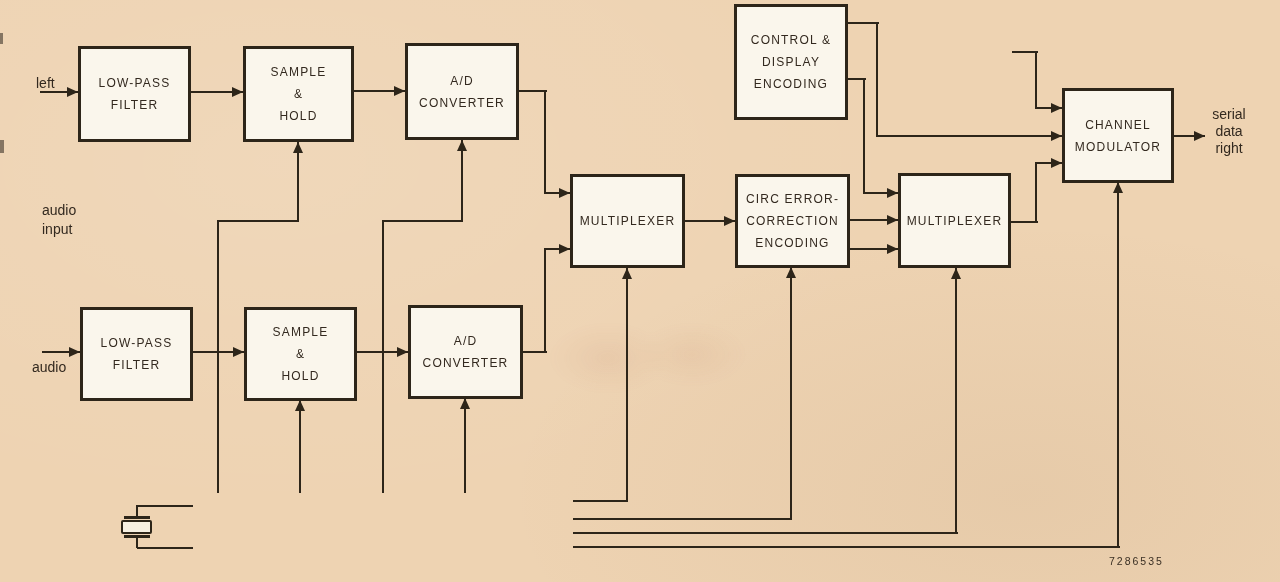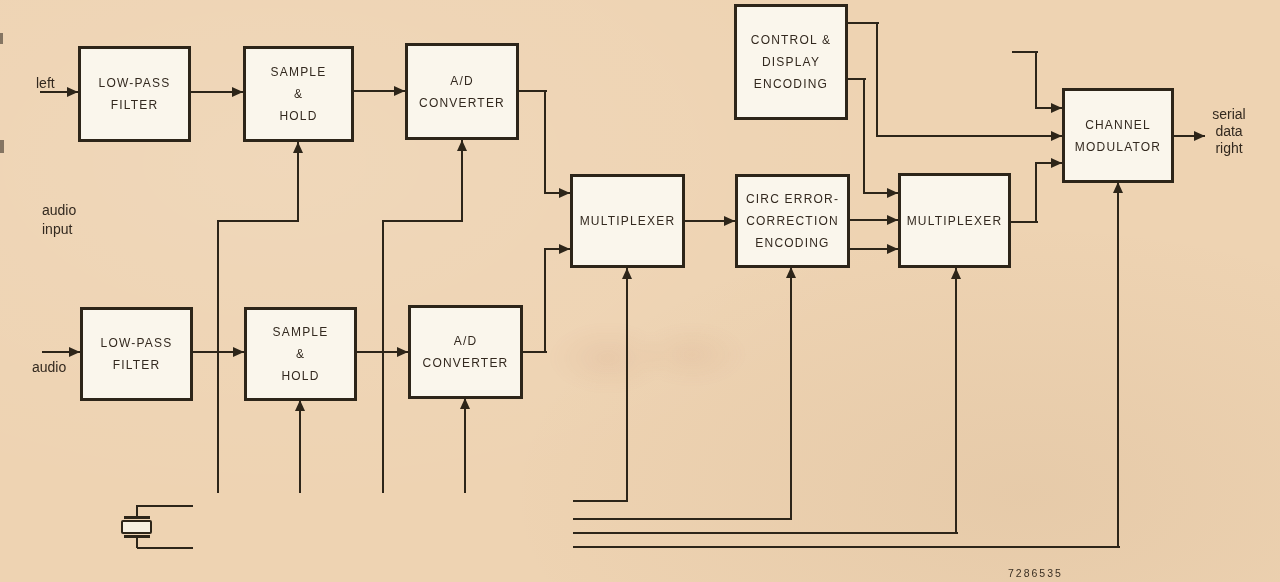--- a/index.html
+++ b/index.html
@@ -68,21 +68,21 @@
   <div class="box" style="left:1062px;top:88px;width:112px;height:95px;">CHANNEL
 MODULATOR</div>
 
   <div class="lbl" style="left:36px;top:74px;">left</div>
   <div class="lbl" style="left:42px;top:201px;">audio
 input</div>
   <div class="lbl" style="left:32px;top:358px;">audio</div>
   <div class="lbl" style="left:1206px;top:106px;width:46px;text-align:center;line-height:17px;">serial
 data
 right</div>
-  <div class="fig" style="left:1008px;top:555px;margin-top:12px;">7286535</div>
+  <div class="fig" style="left:1109px;top:555px;">7286535</div>
 
   <div class="h" style="left:40px;top:91px;width:38px;"></div>
   <div class="ar" style="left:67px;top:87px;"></div>
 
   <div class="h" style="left:190px;top:91px;width:53px;"></div>
   <div class="ar" style="left:232px;top:87px;"></div>
 
   <div class="h" style="left:353px;top:90px;width:52px;"></div>
   <div class="ar" style="left:394px;top:86px;"></div>
 

